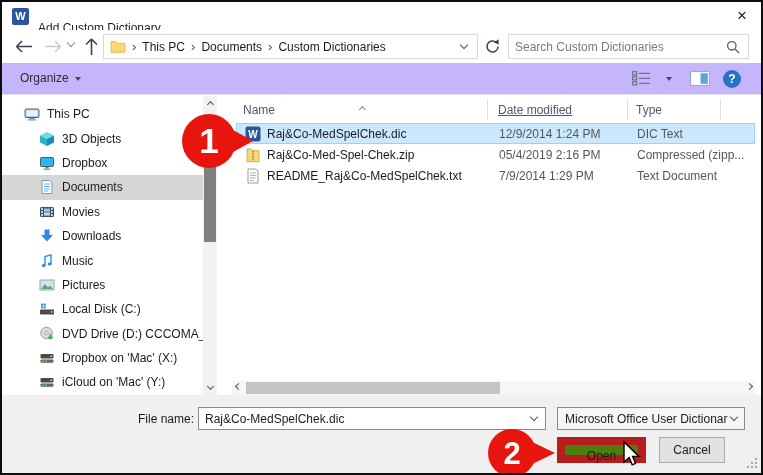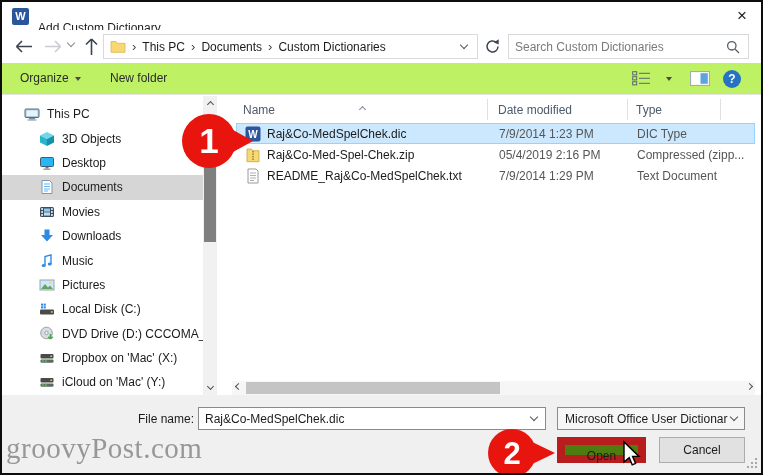--- a/index.html
+++ b/index.html
@@ -23,21 +23,21 @@
   .crumb-chev{margin-left:auto;margin-right:4px;}
   .chev{display:inline-block;width:6px;height:6px;border-right:1.5px solid #555;border-bottom:1.5px solid #555;transform:rotate(45deg);margin-top:-3px;}
   .chev.up{transform:rotate(-135deg);margin-top:3px;}
   .searchbox{position:absolute;left:506px;top:4px;width:241px;height:25px;border:1px solid #d9d9d9;background:#fff;
     display:flex;align-items:center;gap:32px;}
   .searchbox input{border:0;outline:none;flex:1;font-size:12px;padding:0 6px;color:#1b1b1b;background:transparent;}
   .searchbox input::placeholder{color:#7a7a7a;}
   .search-ico{margin-right:8px;flex:0 0 auto;}
 
   
-  .toolbar{position:absolute;left:0;top:61px;right:0;height:32px;background:#bef264;border-bottom:1px solid #e2e2e2;}
+  .toolbar{position:absolute;left:0;top:61px;right:0;height:32px;background:#c4b5fd;border-bottom:1px solid #e2e2e2;}
   .tool-item{position:absolute;top:0;height:31px;line-height:31px;font-size:12px;color:#2b2b2b;}
   .tri-down{display:inline-block;width:0;height:0;border-left:3.5px solid transparent;border-right:3.5px solid transparent;border-top:4.5px solid #4a4a4a;margin-left:6px;vertical-align:middle;}
   .help-circle{position:absolute;left:721px;top:7px;width:18px;height:18px;border-radius:50%;background:#2574c4;color:#fff;
     font-size:12px;font-weight:bold;text-align:center;line-height:18px;}
 
   
   .main{position:absolute;left:0;top:94px;right:0;height:299px;background:#fff;}
 
   .sidebar{position:absolute;left:0;top:0;width:201px;height:100%;padding-top:6px;overflow:hidden;}
   .side-item{display:flex;align-items:center;height:24.4px;padding-left:37px;font-size:12px;color:#1b1b1b;white-space:nowrap;}
@@ -46,21 +46,21 @@
   .side-item .sicon{width:16px;height:16px;margin-right:7px;flex:0 0 auto;}
 
   .vscroll{position:absolute;left:201px;top:0;width:14px;height:100%;background:#f1f1f1;}
   .vscroll .sb-arrow{position:absolute;left:0;width:14px;height:14px;display:flex;align-items:center;justify-content:center;}
   .vscroll .sb-arrow .chev{width:5px;height:5px;border-color:#505050;}
   .vthumb{position:absolute;left:1px;top:24px;width:12px;height:122px;background:#7f7f7f;}
 
   .listpane{position:absolute;left:226px;top:0;width:529px;height:100%;}
   .list-header{position:absolute;left:0;top:0;right:0;height:27px;display:flex;padding-left:15px;font-size:12px;color:#4c5a6b;align-items:center;}
   .hc-name{width:255px;}
-  .hc-date{width:138px;}
+  .hc-date{width:138px;text-decoration:underline;}
   .hc-type{flex:1;}
   .sort-chev{position:absolute;left:132px;top:2px;}
   .sort-chev .chev{border-color:#7d8max;border-color:#7d8a99;width:5px;height:5px;}
   .col-div{position:absolute;top:3px;width:1px;height:21px;background:#e0e0e0;}
   .rows{position:absolute;left:8px;right:2px;top:27px;}
   .frow{display:flex;align-items:center;height:21.4px;font-size:12px;border:1px solid transparent;}
   .frow.selected{background:#cce8ff;border-color:#99d1ff;}
   .frow .ficon{width:16px;height:16px;margin:0 6px 0 8px;flex:0 0 auto;}
   .r-name{width:224px;color:#1b1b1b;white-space:nowrap;overflow:hidden;}
   .r-date{width:138px;padding-left:8px;color:#565656;white-space:nowrap;}
@@ -78,21 +78,21 @@
   .fn-label{position:absolute;left:92px;top:17px;width:100px;text-align:right;font-size:12px;color:#1b1b1b;}
   .fn-input{position:absolute;left:196px;top:12px;width:348px;height:23px;border:1px solid #8a8a8a;background:#fff;display:flex;align-items:center;}
   .fn-input input{flex:1;border:0;outline:none;font-size:12px;padding:0 6px;color:#1b1b1b;background:transparent;}
   .fn-input .chev{margin-right:8px;}
   .ftype{position:absolute;left:555px;top:12px;width:188px;height:23px;border:1px solid #8a8a8a;background:#f6f6f6;
     display:flex;align-items:center;font-size:12px;color:#1b1b1b;}
   .ftype .val{flex:1;padding-left:7px;white-space:nowrap;overflow:hidden;}
   .ftype .chev{margin-right:7px;flex:0 0 auto;}
   .btn{position:absolute;top:42px;height:26px;font-size:12px;color:#1b1b1b;text-align:center;line-height:23px;}
   .btn-open{left:555px;width:89px;background:#4d7c0f;border:8px solid #b91c1c;}
-  .btn-cancel{left:657px;width:86px;background:#e1e1e1;border:1px solid #acacac;line-height:24px;text-align:center;}
+  .btn-cancel{left:657px;width:66px;background:#e1e1e1;border:1px solid #acacac;line-height:24px;text-align:center;}
   .grip{position:absolute;right:3px;bottom:4px;}
 
   
   .ann{position:absolute;z-index:30;}
   .cursor{position:absolute;left:618px;top:438px;z-index:40;}
   .watermark{position:absolute;left:4px;top:430px;z-index:5;font-family:"Liberation Serif",serif;
     font-size:29px;color:#979797;letter-spacing:0.5px;}
 </style>
 </head>
 <body>
@@ -141,23 +141,20 @@
         <circle cx="5.8" cy="5.8" r="4.2" fill="none" stroke="#53606c" stroke-width="1.3"></circle>
         <path d="M9,9 L13,13" stroke="#53606c" stroke-width="1.3"></path>
       </svg>
     </div>
   </div>
 
   <div class="toolbar">
     <div class="tool-item" style="left:18px">
       <span>Organize</span><span class="tri-down"></span>
     </div>
-    <div class="tool-item" style="left:108px">
-      <span>New folder</span>
-    </div>
     <svg style="position:absolute;left:630px;top:8px" width="19" height="15" viewBox="0 0 19 15">
       <rect x="0.7" y="0.7" width="4" height="3.2" fill="none" stroke="#5b6770"></rect>
       <path d="M7,2.3 H18" stroke="#5b6770"></path>
       <rect x="0.7" y="5.7" width="4" height="3.2" fill="none" stroke="#5b6770"></rect>
       <path d="M7,7.3 H18" stroke="#5b6770"></path>
       <rect x="0.7" y="10.7" width="4" height="3.2" fill="none" stroke="#5b6770"></rect>
       <path d="M7,12.3 H18" stroke="#5b6770"></path>
     </svg>
     <span class="tri-down" style="position:absolute;left:658px;top:14px"></span>
     <svg style="position:absolute;left:688px;top:8px" width="20" height="15" viewBox="0 0 20 15">
@@ -186,21 +183,21 @@
             <polygon points="15,4.5 8,8 8,15 15,11.5" fill="#1691ad"></polygon>
           </svg>
         <span>3D Objects</span>
       </div>
       <div class="side-item">
         <svg class="sicon" viewBox="0 0 16 16">
             <rect x="1.5" y="2.5" width="13" height="9" rx="1" fill="#29b6f6" stroke="#455a64"></rect>
             <rect x="6.5" y="12" width="3" height="1.5" fill="#607d8b"></rect>
             <rect x="4.5" y="13.6" width="7" height="1.2" fill="#78909c"></rect>
           </svg>
-        <span>Desktop</span>
+        <span>Dropbox</span>
       </div>
       <div class="side-item selected">
         <svg class="sicon" viewBox="0 0 16 16">
             <path d="M3,1.5 h7.5 l2.5,2.5 v10.5 H3 z" fill="#fff" stroke="#7d97b5"></path>
             <path d="M5,5 h6 M5,7.5 h6 M5,10 h6 M5,12 h4" stroke="#64b5f6" stroke-width="1.1"></path>
           </svg>
         <span>Documents</span>
       </div>
       <div class="side-item">
         <svg class="sicon" viewBox="0 0 16 16">
@@ -300,22 +297,22 @@
       <div class="col-div" style="left:399px"></div>
       <div class="col-div" style="left:492px"></div>
 
       <div class="rows">
         <div class="frow selected">
           <svg class="ficon" viewBox="0 0 16 16">
               <rect x="0.5" y="0.5" width="15" height="15" rx="2" fill="#2b579a"></rect>
               <text x="8" y="12" fill="#fff" font-size="10" font-weight="bold" text-anchor="middle">W</text>
             </svg>
           <div class="r-name">Raj&amp;Co-MedSpelChek.dic</div>
-          <div class="r-date">7/9/2014 1:23 PM</div>
-          <div class="r-type">DIC Type</div>
+          <div class="r-date">12/9/2014 1:24 PM</div>
+          <div class="r-type">DIC Text</div>
         </div>
         <div class="frow">
           <svg class="ficon" viewBox="0 0 16 16">
               <path d="M2,2 h4.5 l1.5,1.7 H14 v11 H2 z" fill="#f8d775" stroke="#caa53d" stroke-width="0.8"></path>
               <path d="M8,4 v10" stroke="#8a6d1f" stroke-width="1.2" stroke-dasharray="1.4 1.1"></path>
             </svg>
           <div class="r-name">Raj&amp;Co-Med-Spel-Chek.zip</div>
           <div class="r-date">05/4/2019 2:16 PM</div>
           <div class="r-type">Compressed (zipp...</div>
         </div>
@@ -374,15 +371,14 @@
   <svg class="ann" style="left:484px;top:425px" width="72" height="50" viewBox="0 0 72 50">
     <polygon points="38,11 69,26 38,41" fill="#e8150e"></polygon>
     <circle cx="26" cy="26" r="24" fill="#e8150e"></circle>
     <text x="26" y="37" text-anchor="middle" fill="#fff" font-size="31" font-weight="bold">2</text>
   </svg>
 
   <svg class="cursor" width="22" height="28" viewBox="0 0 22 28">
     <path d="M4,2 L4,22 L9.2,17.6 L12.2,24.8 L15.6,23.4 L12.6,16.4 L19,16.4 Z" fill="#fff" stroke="#000" stroke-width="1.4"></path>
   </svg>
 
-  <div class="watermark">groovyPost.com</div>
 
 </div>
 
 </body></html>

